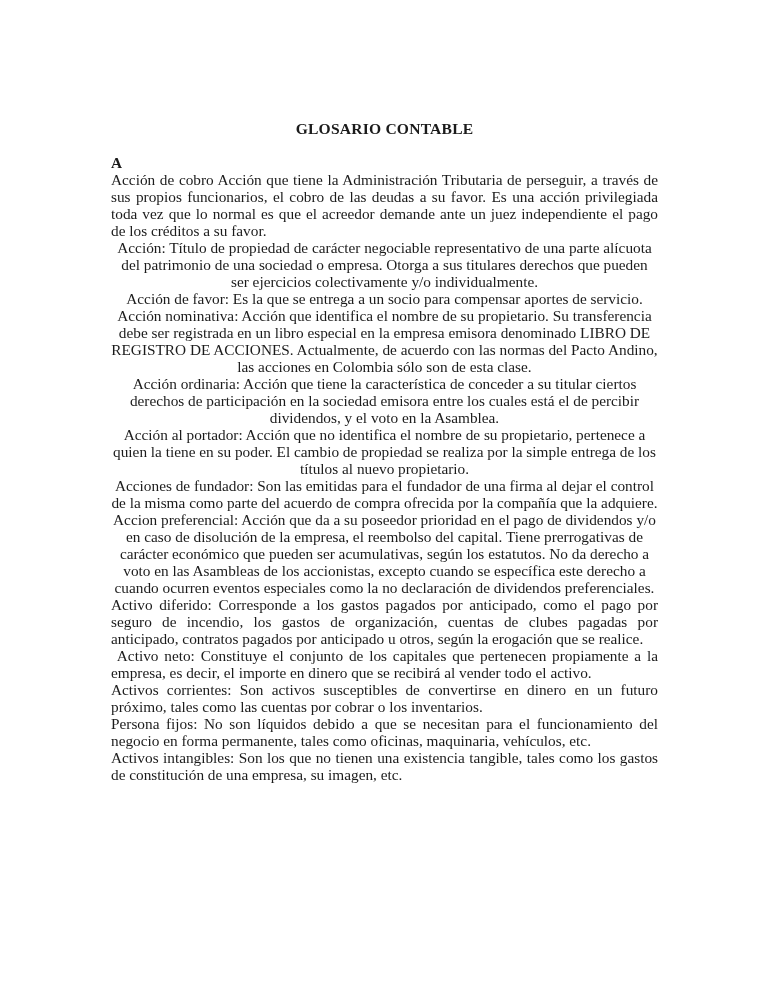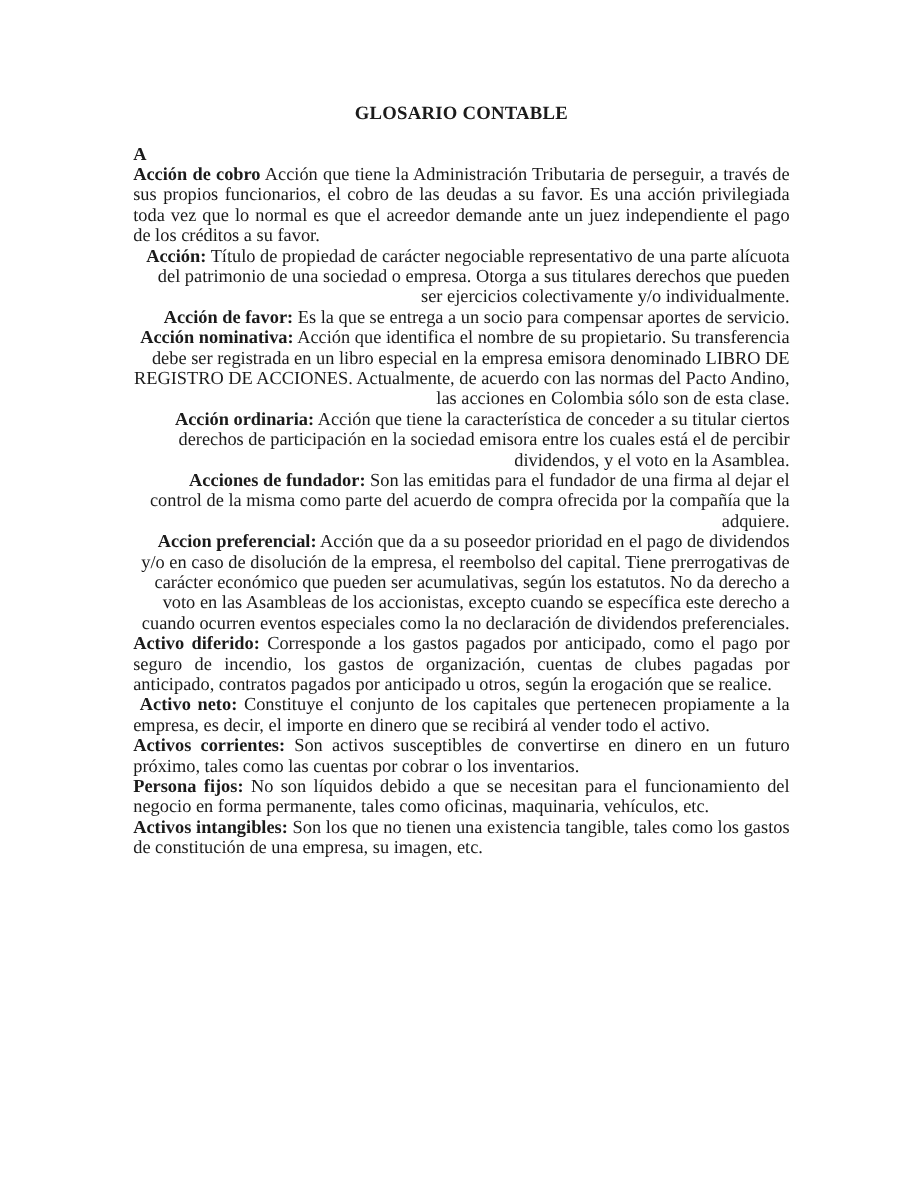--- a/index.html
+++ b/index.html
@@ -12,69 +12,70 @@
     height: 994px;
     overflow: hidden;
     font-family: "Liberation Serif", "DejaVu Serif", serif;
     color: #1b1b1b;
     -webkit-font-smoothing: antialiased;
   }
   .page {
     box-sizing: border-box;
     width: 768px;
     height: 994px;
-    padding: 86px 110px 0 111px;
+    padding: 120px 110px 0 111px;
     background: #ffffff;
   }
   .doc-title {
     margin: 0 0 17px 0;
     font-size: 15.6px;
     line-height: 17px;
     font-weight: bold;
     text-align: center;
     letter-spacing: 0.2px;
   }
   .section-letter {
     margin: 0;
     font-size: 15.3px;
     line-height: 17px;
     font-weight: bold;
   }
   p.entry {
     margin: 0;
     font-size: 15.3px;
     line-height: 17px;
-    text-align: right;
+    text-align: center;
   }
   p.entry.justify {
     text-align: justify;
     text-justify: inter-word;
   }
   p.entry b {
-    font-weight: bold;
+    font-weight: normal;
   }
 </style>
 </head>
 <body style="color: rgb(27, 27, 27); background: rgb(255, 255, 255);">
 
 <div class="page">
   <h1 class="doc-title">GLOSARIO CONTABLE</h1>
   <p class="section-letter">A</p>
   <div id="entries">
   <p class="entry justify"><b>Acción de cobro</b><span> Acción que tiene la Administración Tributaria de perseguir, a través de sus propios funcionarios, el cobro de las deudas a su favor. Es una acción privilegiada toda vez que lo normal es que el acreedor demande ante un juez independiente el pago de los créditos a su favor.</span></p>
 
   <p class="entry"><b>Acción:</b><span> Título de propiedad de carácter negociable representativo de una parte alícuota del patrimonio de una sociedad o empresa. Otorga a sus titulares derechos que pueden ser ejercicios colectivamente y/o individualmente.</span></p>
 
   <p class="entry"><b>Acción de favor:</b><span> Es la que se entrega a un socio para compensar aportes de servicio.</span></p>
 
 
   <p class="entry"><b>Acción nominativa:</b><span> Acción que identifica el nombre de su propietario. Su transferencia debe ser registrada en un libro especial en la empresa emisora denominado LIBRO DE REGISTRO DE ACCIONES. Actualmente, de acuerdo con las normas del Pacto Andino, las acciones en Colombia sólo son de esta clase.</span></p>
 
   <p class="entry"><b>Acción ordinaria:</b><span> Acción que tiene la característica de conceder a su titular ciertos derechos de participación en la sociedad emisora entre los cuales está el de percibir dividendos, y el voto en la Asamblea.</span></p>
 
+  <p class="entry"><b>Acción al portador:</b><span> Acción que no identifica el nombre de su propietario, pertenece a quien la tiene en su poder. El cambio de propiedad se realiza por la simple entrega de los títulos al nuevo propietario.</span></p>
 
   <p class="entry"><b>Acciones de fundador:</b><span> Son las emitidas para el fundador de una firma al dejar el control de la misma como parte del acuerdo de compra ofrecida por la compañía que la adquiere.</span></p>
 
   <p class="entry"><b>Accion preferencial:</b><span> Acción que da a su poseedor prioridad en el pago de dividendos y/o en caso de disolución de la empresa, el reembolso del capital. Tiene prerrogativas de carácter económico que pueden ser acumulativas, según los estatutos. No da derecho a voto en las Asambleas de los accionistas, excepto cuando se específica este derecho a cuando ocurren eventos especiales como la no declaración de dividendos preferenciales.</span></p>
 
 
 
 
   <p class="entry justify"><b>Activo diferido:</b><span> Corresponde a los gastos pagados por anticipado, como el pago por seguro de incendio, los gastos de organización, cuentas de clubes pagadas por anticipado, contratos pagados por anticipado u otros, según la erogación que se realice.</span></p>
 

